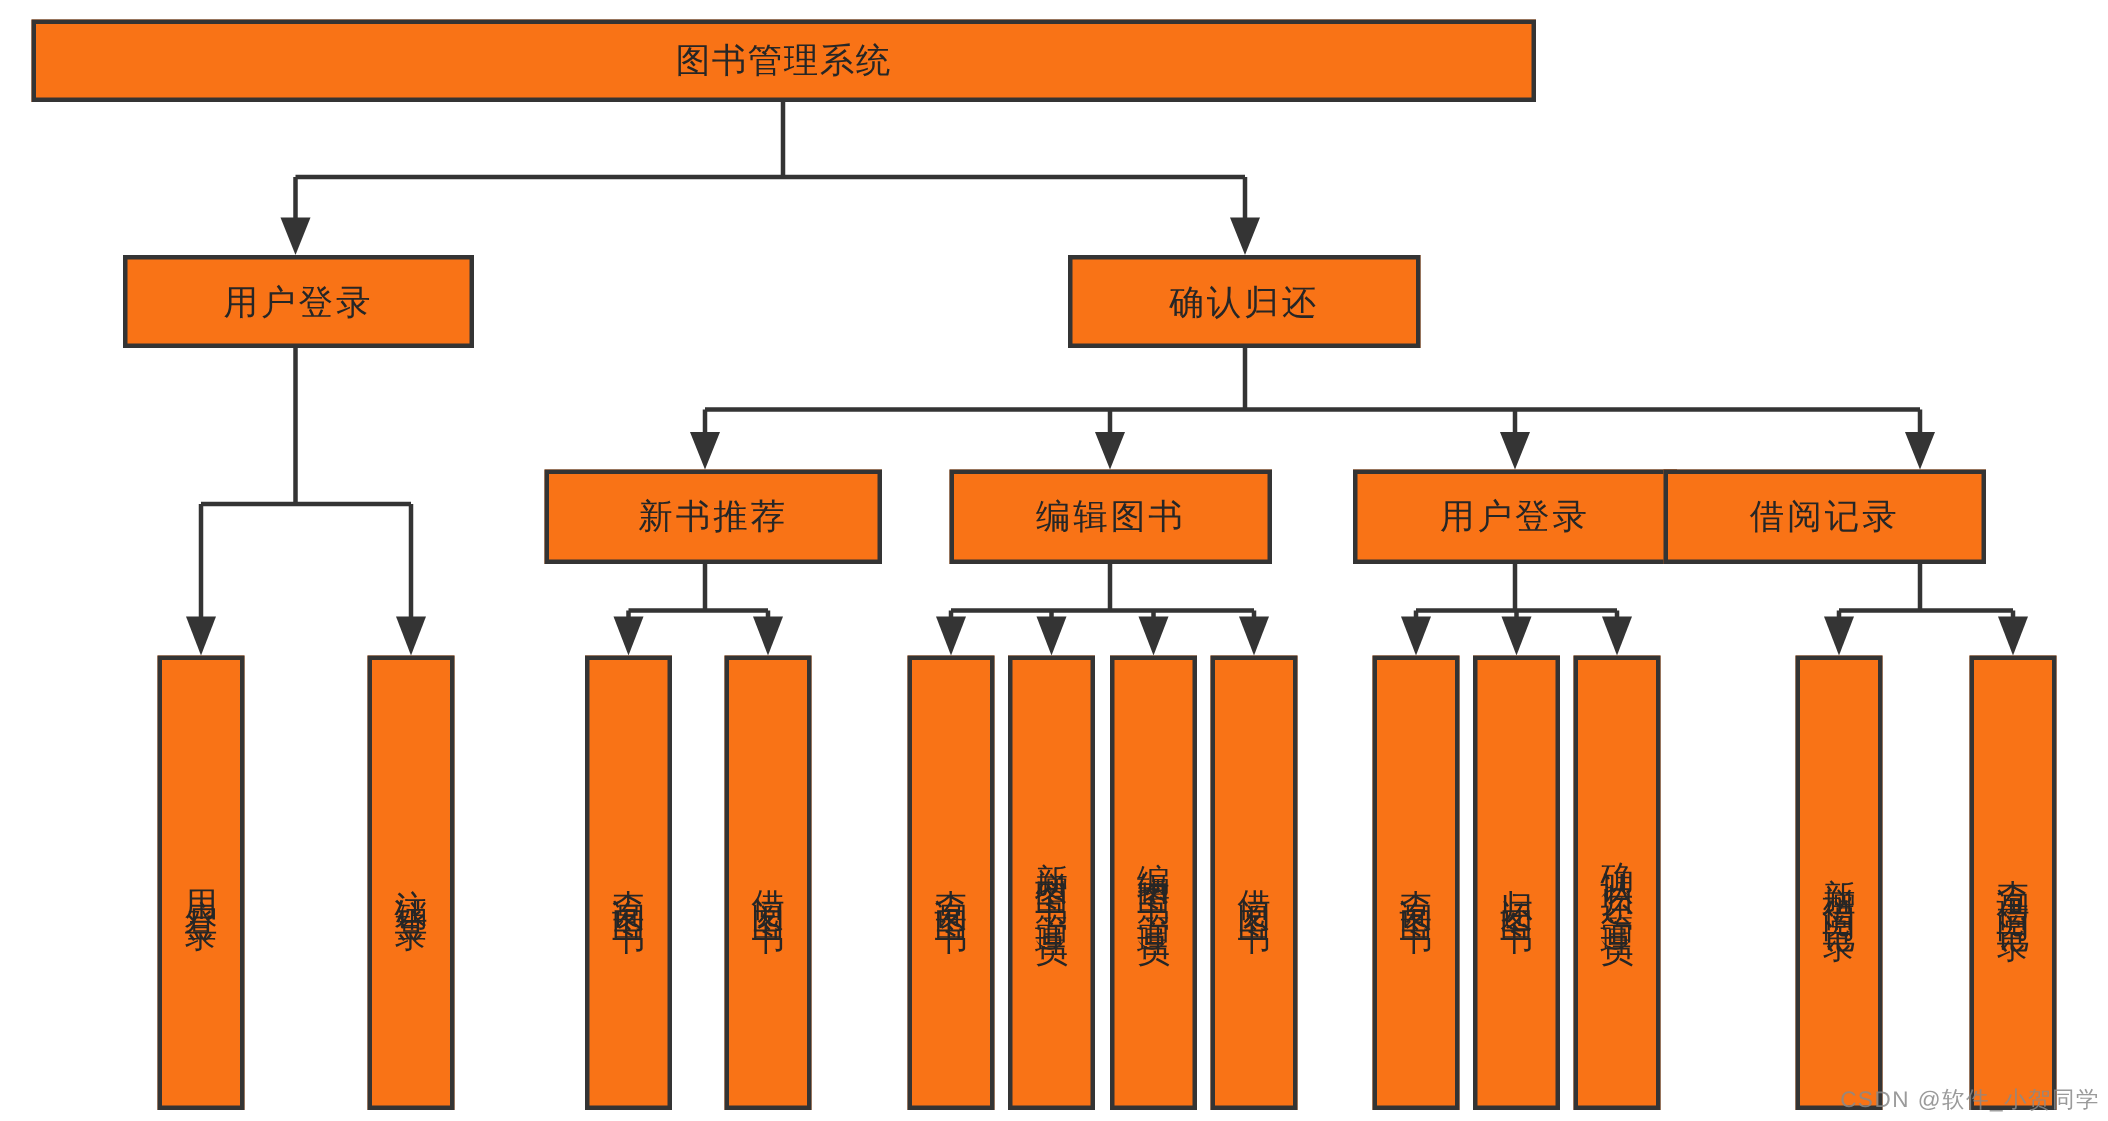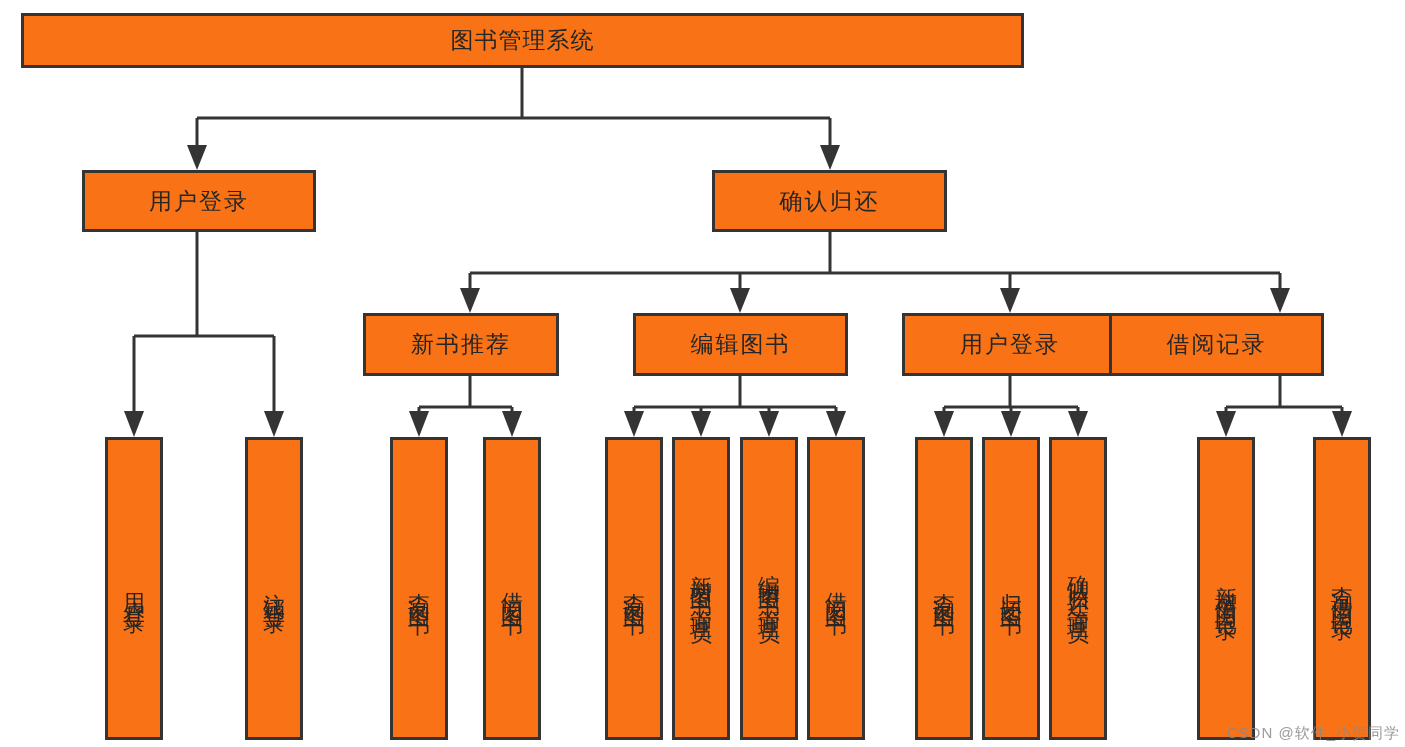--- a/index.html
+++ b/index.html
@@ -112,21 +112,21 @@
     <span class="lbl">图书管理系统</span>
   </div>
 
   <div class="box" style="left:82px;top:170px;width:234px;height:62px">
     <span class="lbl">用户登录</span>
   </div>
   <div class="box" style="left:712px;top:170px;width:235px;height:62px">
     <span class="lbl">确认归还</span>
   </div>
 
-  <div class="box" style="left:363px;top:313px;width:196px;height:63px">
+  <div class="box" style="left:363px;top:313px;width:225px;height:63px">
     <span class="lbl">新书推荐</span>
   </div>
   <div class="box" style="left:633px;top:313px;width:215px;height:63px">
     <span class="lbl">编辑图书</span>
   </div>
   <div class="box" style="left:902px;top:313px;width:216px;height:63px">
     <span class="lbl">用户登录</span>
   </div>
   <div class="box" style="left:1109px;top:313px;width:215px;height:63px">
     <span class="lbl">借阅记录</span>

